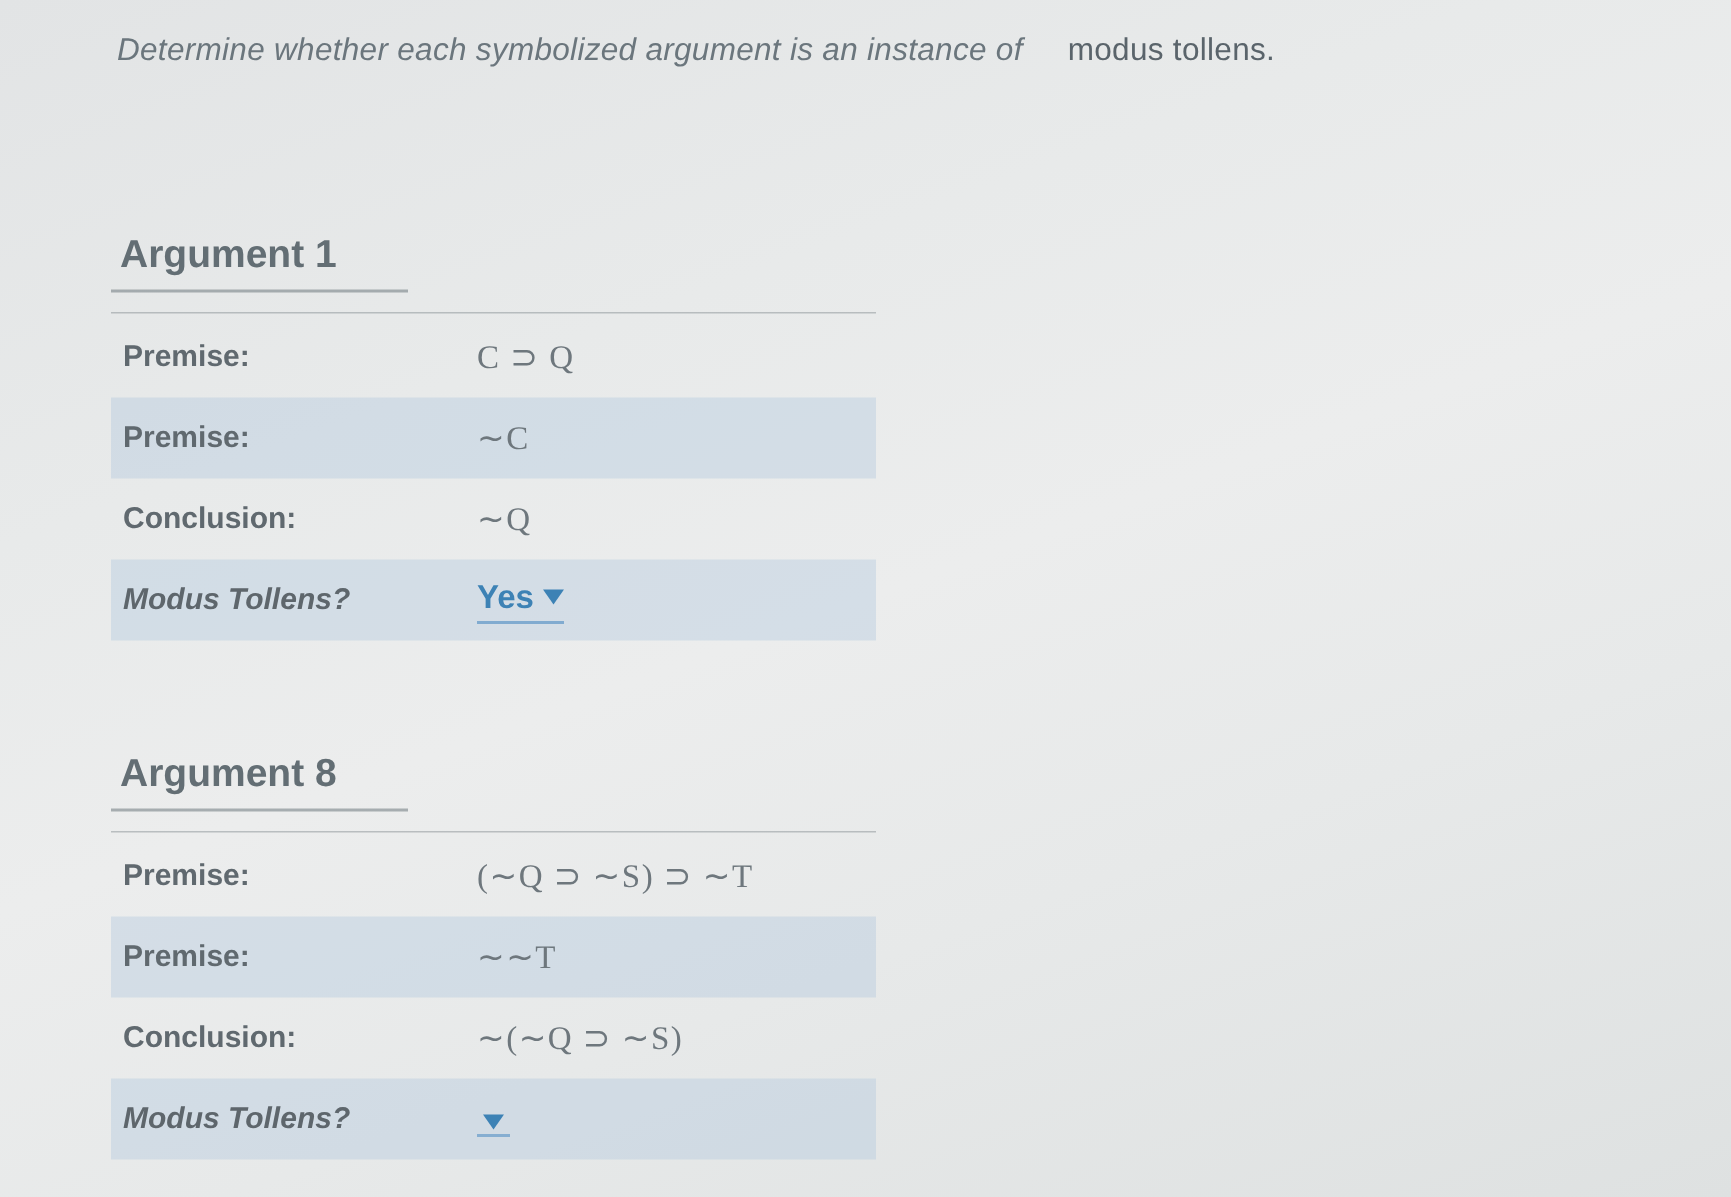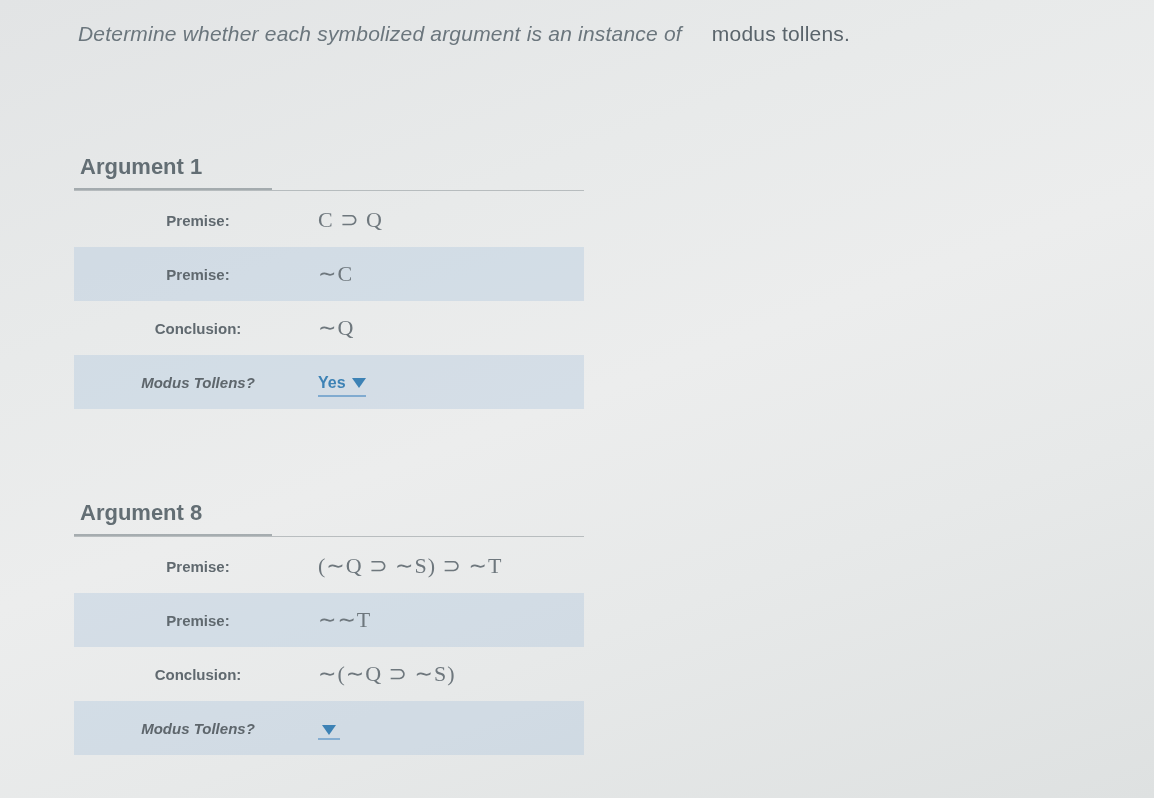--- a/index.html
+++ b/index.html
@@ -29,27 +29,27 @@
     color: #5a646b;
     margin-left: 24px;
   }
   .argument-block {
     position: absolute;
     left: 74px;
   }
   .arg1 { top: 150px; }
   .arg2 { top: 496px; }
   .arg-title {
-    font-size: 22px;
+    font-size: 26px;
     font-weight: 700;
     color: #636e74;
     padding: 4px 6px 8px 6px;
     border-bottom: 2px solid rgba(110,120,125,0.55);
     width: 198px;
-    margin-bottom: 0;
+    margin-bottom: 13px;
   }
   .arg-rule {
     height: 0;
     border-bottom: 1px solid rgba(110,120,125,0.4);
     width: 510px;
     margin-bottom: 2px;
   }
   table.arg {
     border-collapse: collapse;
   }
@@ -57,25 +57,24 @@
     padding: 0;
   }
   .row {
     height: 54px;
   }
   .row.alt {
     background: rgba(170,195,220,0.35);
   }
   .label-cell {
     width: 240px;
-    font-size: 15px;
+    font-size: 20px;
     font-weight: 700;
     color: #60696f;
     padding-left: 8px !important;
-    text-align: center;
   }
   .label-cell.italic {
     font-style: italic;
     font-weight: 700;
     color: #5e666c;
   }
   .value-cell {
     width: 270px;
     font-size: 22px;
     font-family: Georgia, 'Times New Roman', serif;
@@ -85,21 +84,21 @@
   }
   .dropdown-wrap {
     display: inline-flex;
     align-items: center;
     gap: 6px;
     padding-bottom: 3px;
     border-bottom: 2px solid rgba(60,130,190,0.55);
   }
   .dropdown-text {
     font-family: Verdana, Geneva, sans-serif;
-    font-size: 16px;
+    font-size: 22px;
     font-weight: 700;
     color: #3d82b5;
     letter-spacing: 0;
   }
   .caret {
     width: 0;
     height: 0;
     border-left: 7px solid transparent;
     border-right: 7px solid transparent;
     border-top: 10px solid #3d82b5;

